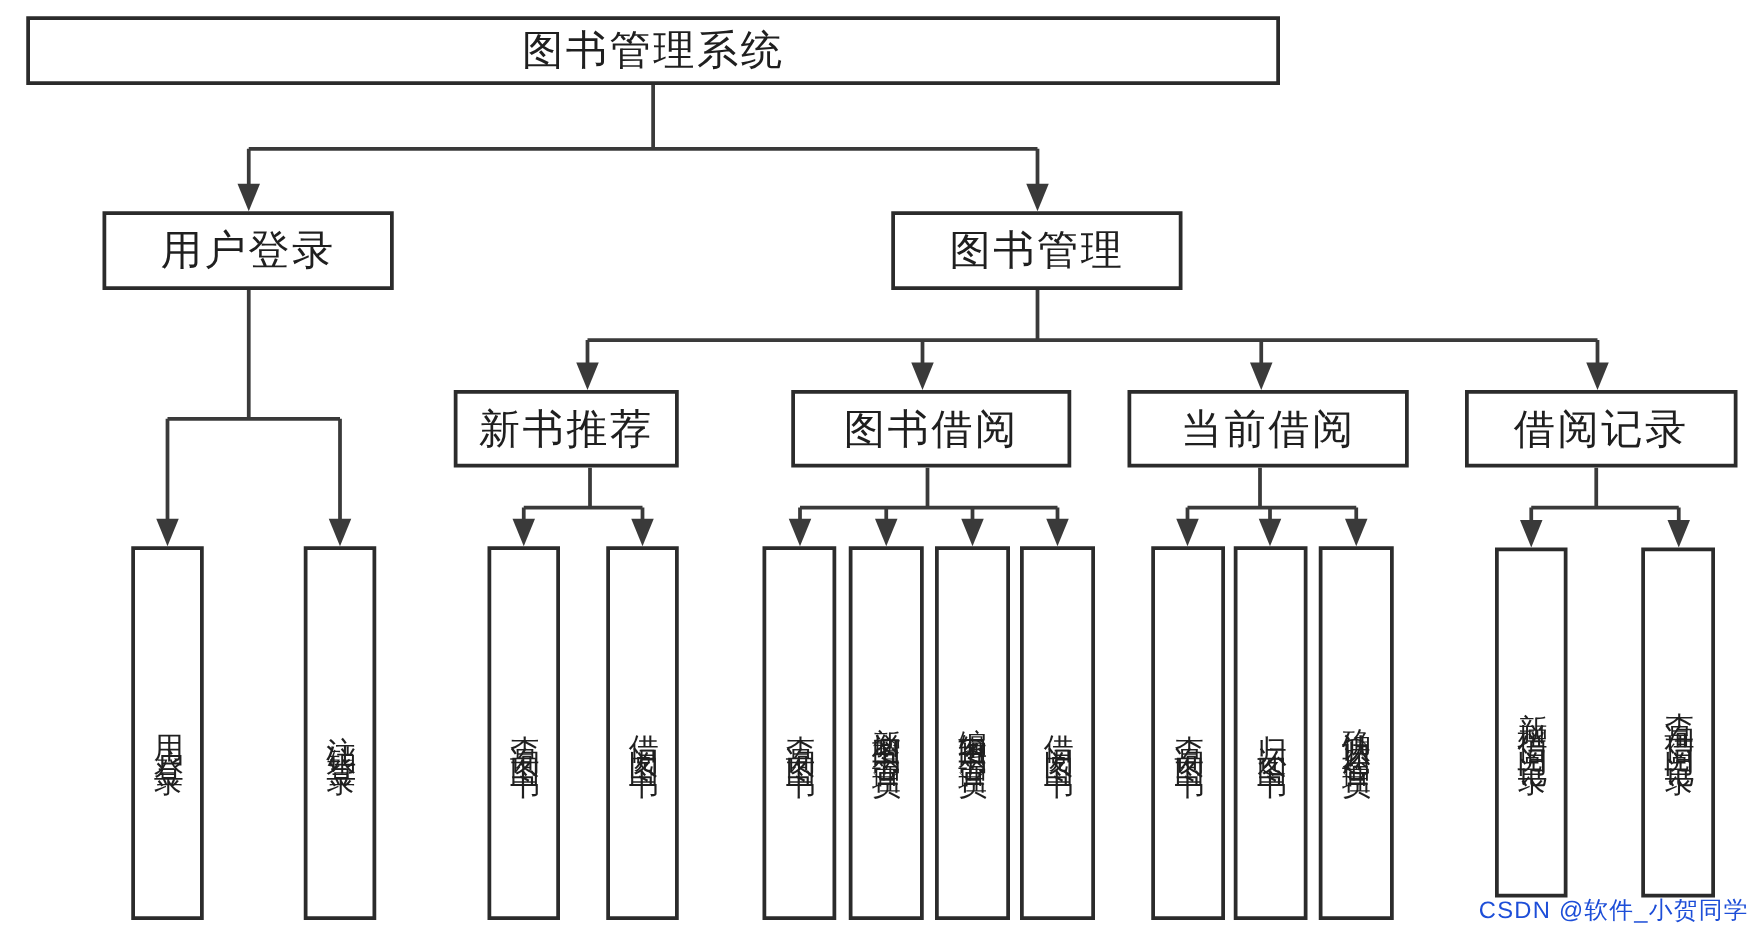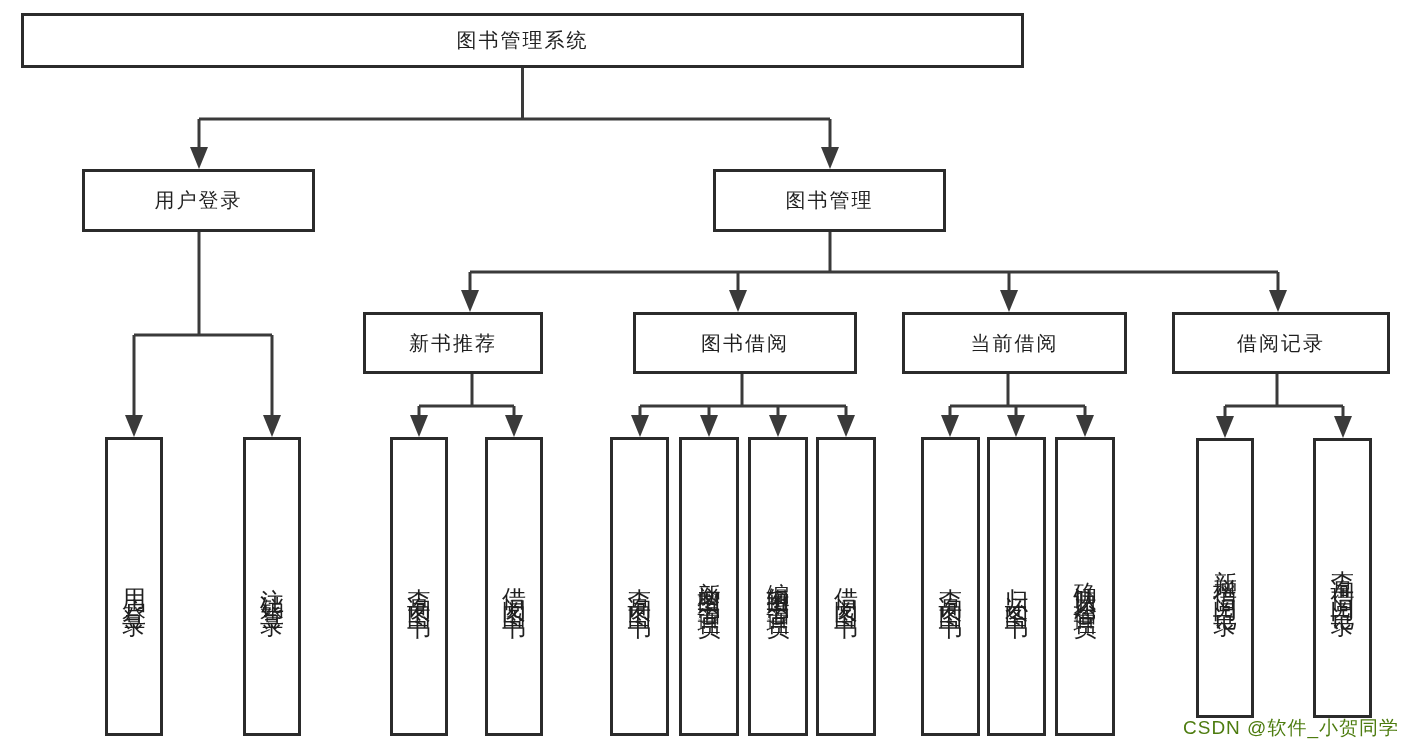--- a/index.html
+++ b/index.html
@@ -26,39 +26,39 @@
     box-sizing: border-box;
     border: 3px solid #2b2b2b;
     background: #ffffff;
     display: flex;
     align-items: center;
     justify-content: center;
     color: #1f1f1f;
     white-space: nowrap;
   }
   .node.h {
-    font-size: 20px;
+    font-size: 33px;
     letter-spacing: 2px;
   }
   .node.v {
     writing-mode: vertical-rl;
     font-size: 24px;
     letter-spacing: 9px;
     line-height: 1;
   }
   .node.v.dense {
     font-size: 23px;
     letter-spacing: 5px;
   }
   .watermark {
     position: absolute;
     left: 1183px;
     top: 715px;
     font-size: 19px;
-    color: #4d7c0f;
+    color: #1d4ed8;
     letter-spacing: 1px;
     white-space: nowrap;
   }
 </style>
 </head>
 <body>
 
 <div class="stage">
 
   <svg class="wires" viewBox="0 0 1405 747" xmlns="http://www.w3.org/2000/svg">

